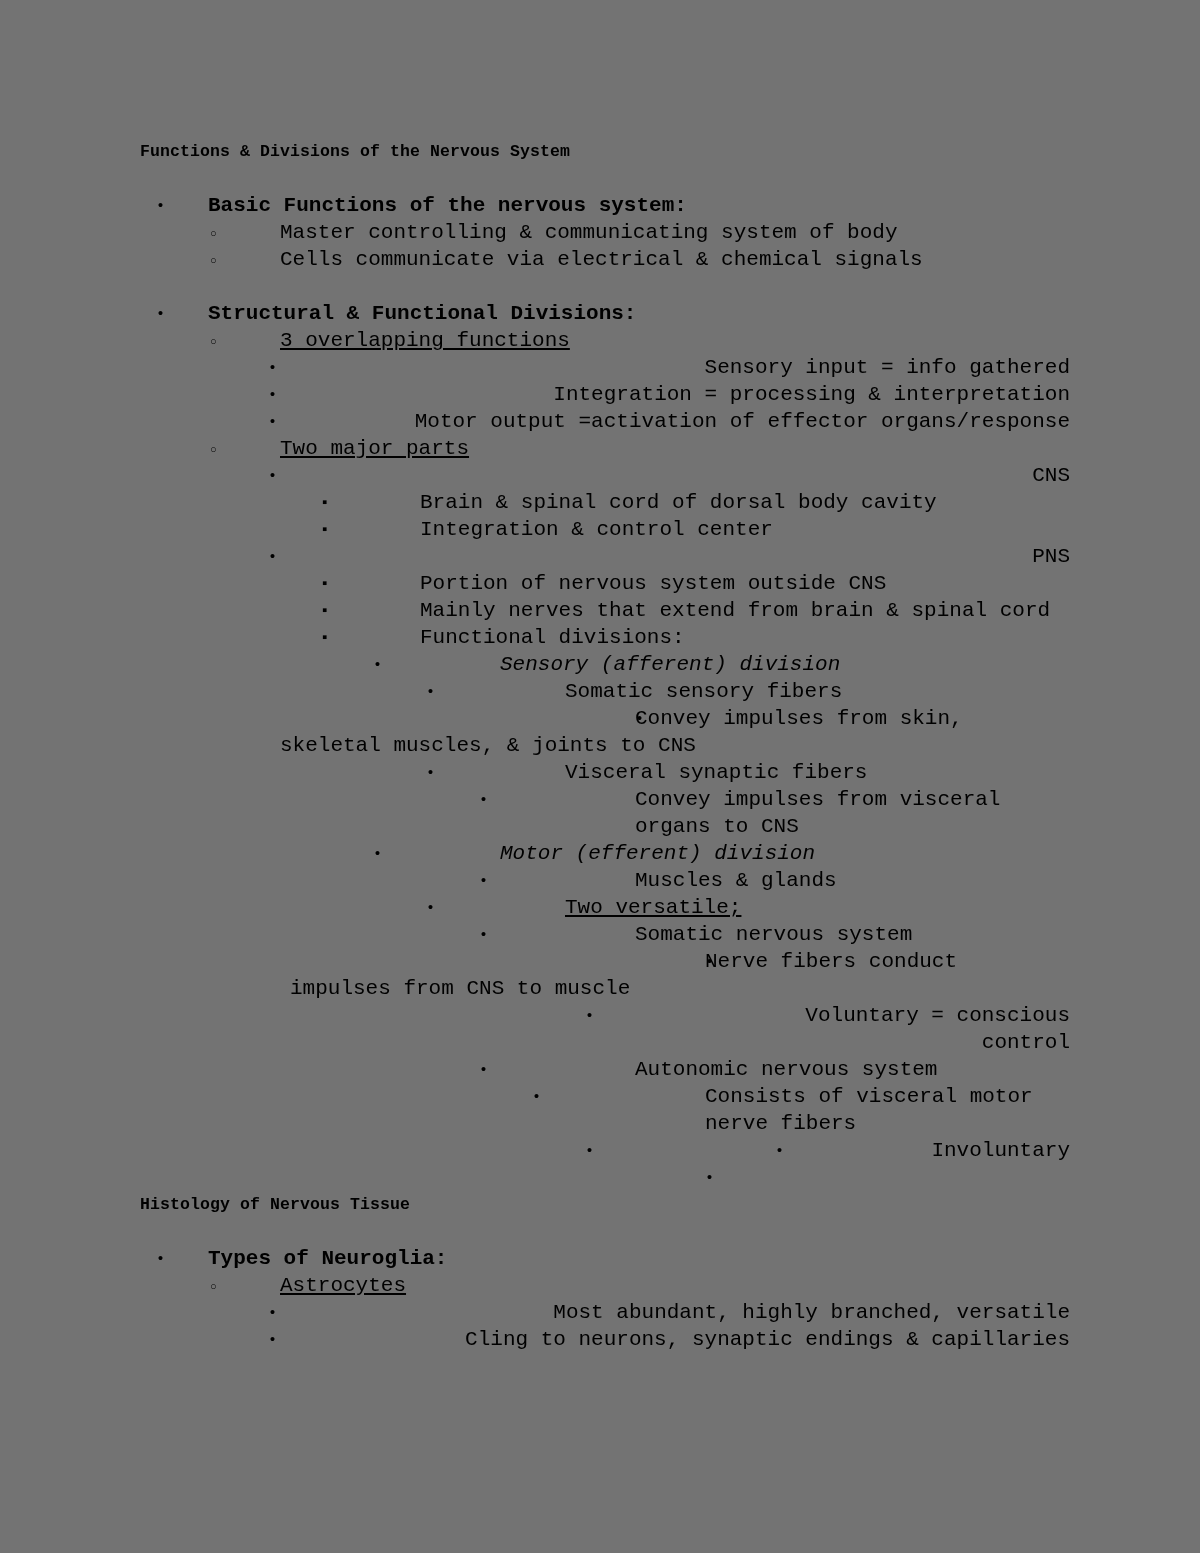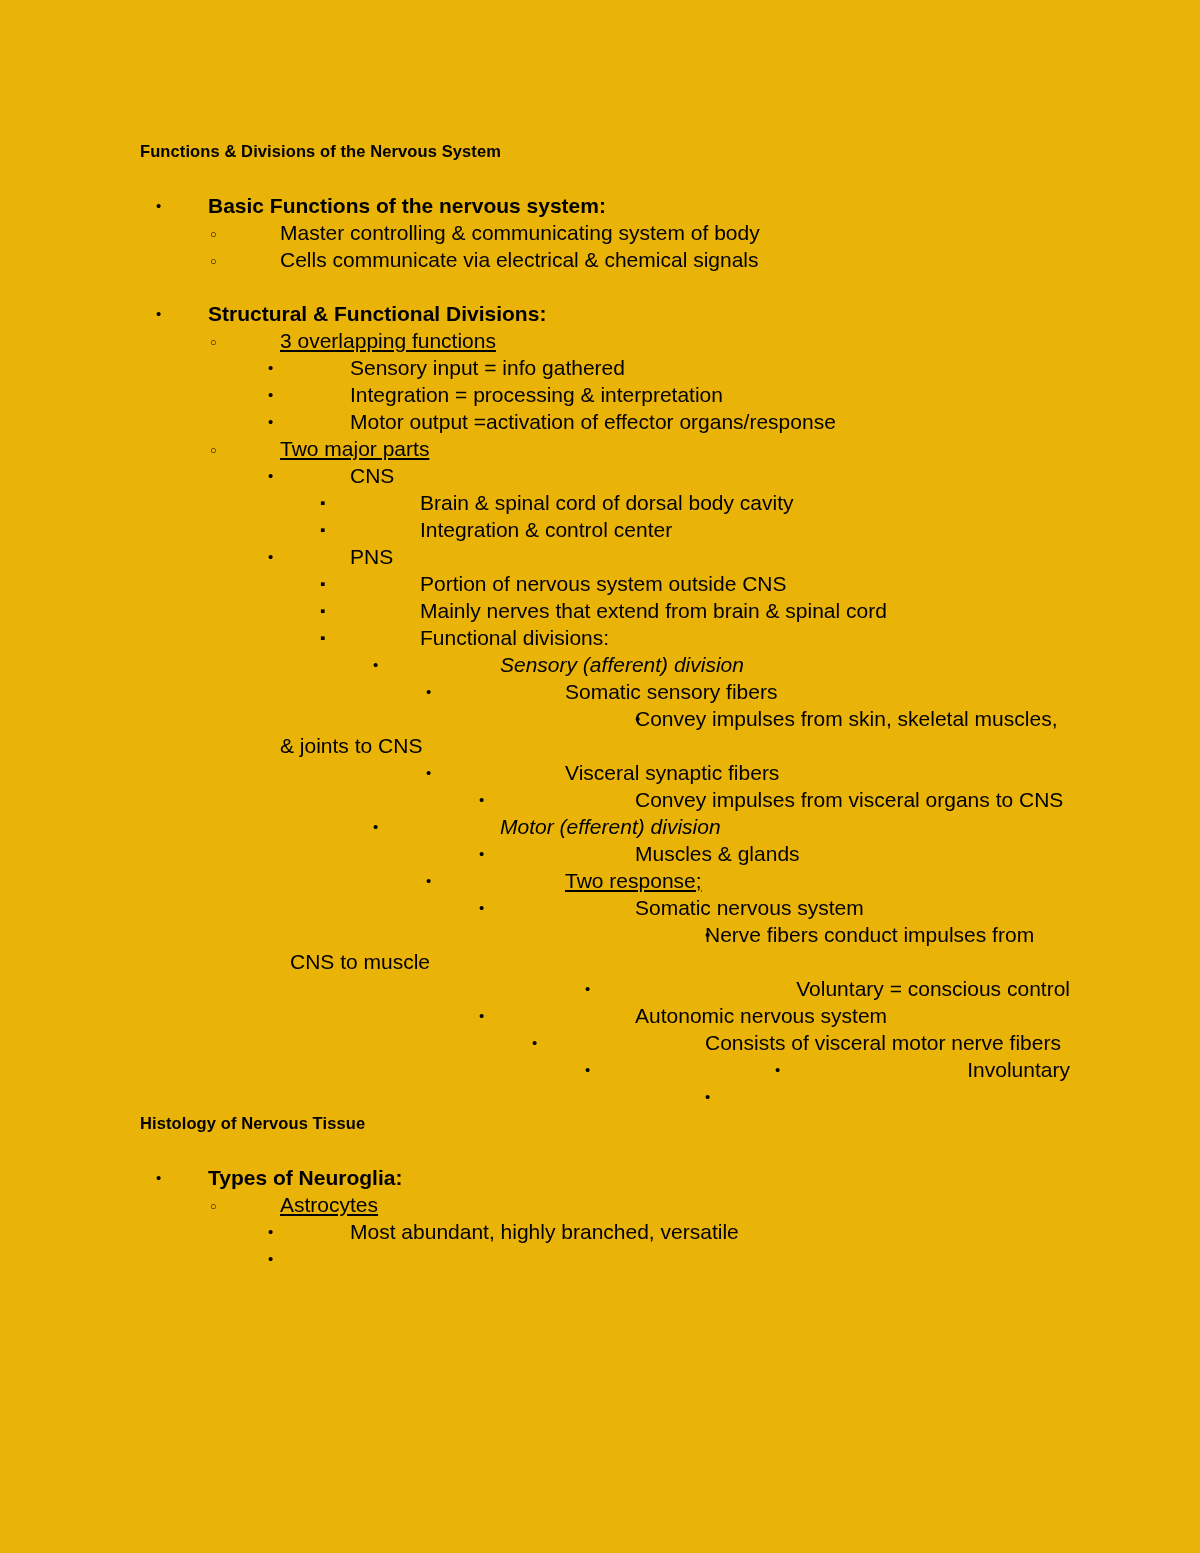--- a/index.html
+++ b/index.html
@@ -4,22 +4,22 @@
 <style>
   html, body {
     margin: 0;
     padding: 0;
     background: #ffffff;
   }
   .page {
     position: relative;
     width: 1200px;
     height: 1553px;
-    background: #eab308;
-    font-family: Liberation Sans, sans-serif;
+    background: #737373;
+    font-family: Liberation Mono, monospace;
     color: #000000;
     overflow: hidden;
   }
   .doc {
     position: absolute;
     left: 140px;
     top: 138px;
     width: 930px;
   }
 
@@ -49,21 +49,21 @@
   .li .txt { display: block; }
 
   
   .glyph-disc::before   { content: "\2022"; font-size: 15px; }
   .glyph-circle::before { content: "\25CB"; font-size: 11px; }
   .glyph-square::before { content: "\25AA"; font-size: 15px; }
 
   
   .lvl1 { padding-left: 68px; }  .lvl1 .bullet { left: 16px; }
   .lvl2 { padding-left: 140px; } .lvl2 .bullet { left: 70px; }
-  .lvl3 { padding-left: 210px; } .lvl3 .bullet { left: 128px; }
+  .lvl3 { padding-left: 210px; text-align: right; } .lvl3 .bullet { left: 128px; }
   .lvl4 { padding-left: 280px; } .lvl4 .bullet { left: 180px; }
   .lvl5 { padding-left: 360px; } .lvl5 .bullet { left: 233px; }
   .lvl6 { padding-left: 425px; } .lvl6 .bullet { left: 286px; }
   .lvl7 { padding-left: 495px; } .lvl7 .bullet { left: 339px; }
   .lvl8 { padding-left: 565px; } .lvl8 .bullet { left: 392px; }
   .lvl9 { padding-left: 635px; text-align: right; } .lvl9 .bullet { left: 445px; }
   .li.hang { }
   .li.hang .txt { display: block; }
   .hang7  { padding-left: 495px; }
   .hang7 .txt  { margin-left: -355px; text-indent: 355px; }
@@ -171,21 +171,21 @@
       <div class="li lvl5">
         <span class="bullet glyph-disc"></span>
         <span class="txt ital">Motor (efferent) division</span>
       </div>
       <div class="li lvl7">
         <span class="bullet glyph-disc"></span>
         <span class="txt ">Muscles &amp; glands</span>
       </div>
       <div class="li lvl6">
         <span class="bullet glyph-disc"></span>
-        <span class="txt und">Two response;</span>
+        <span class="txt und">Two versatile;</span>
       </div>
       <div class="li lvl7">
         <span class="bullet glyph-disc"></span>
         <span class="txt ">Somatic nervous system</span>
       </div>
       <div class="li hang hang8">
         <span class="bullet glyph-disc"></span>
         <span class="txt ">Nerve fibers conduct impulses from CNS to muscle</span>
       </div>
       <div class="li lvl9">
@@ -220,15 +220,16 @@
       <div class="li lvl2">
         <span class="bullet glyph-circle"></span>
         <span class="txt und">Astrocytes</span>
       </div>
       <div class="li lvl3">
         <span class="bullet glyph-disc"></span>
         <span class="txt ">Most abundant, highly branched, versatile</span>
       </div>
       <div class="li lvl3">
         <span class="bullet glyph-disc"></span>
+        <span class="txt ">Cling to neurons, synaptic endings &amp; capillaries</span>
       </div>
     </div>
 </div>
 
 </body></html>

